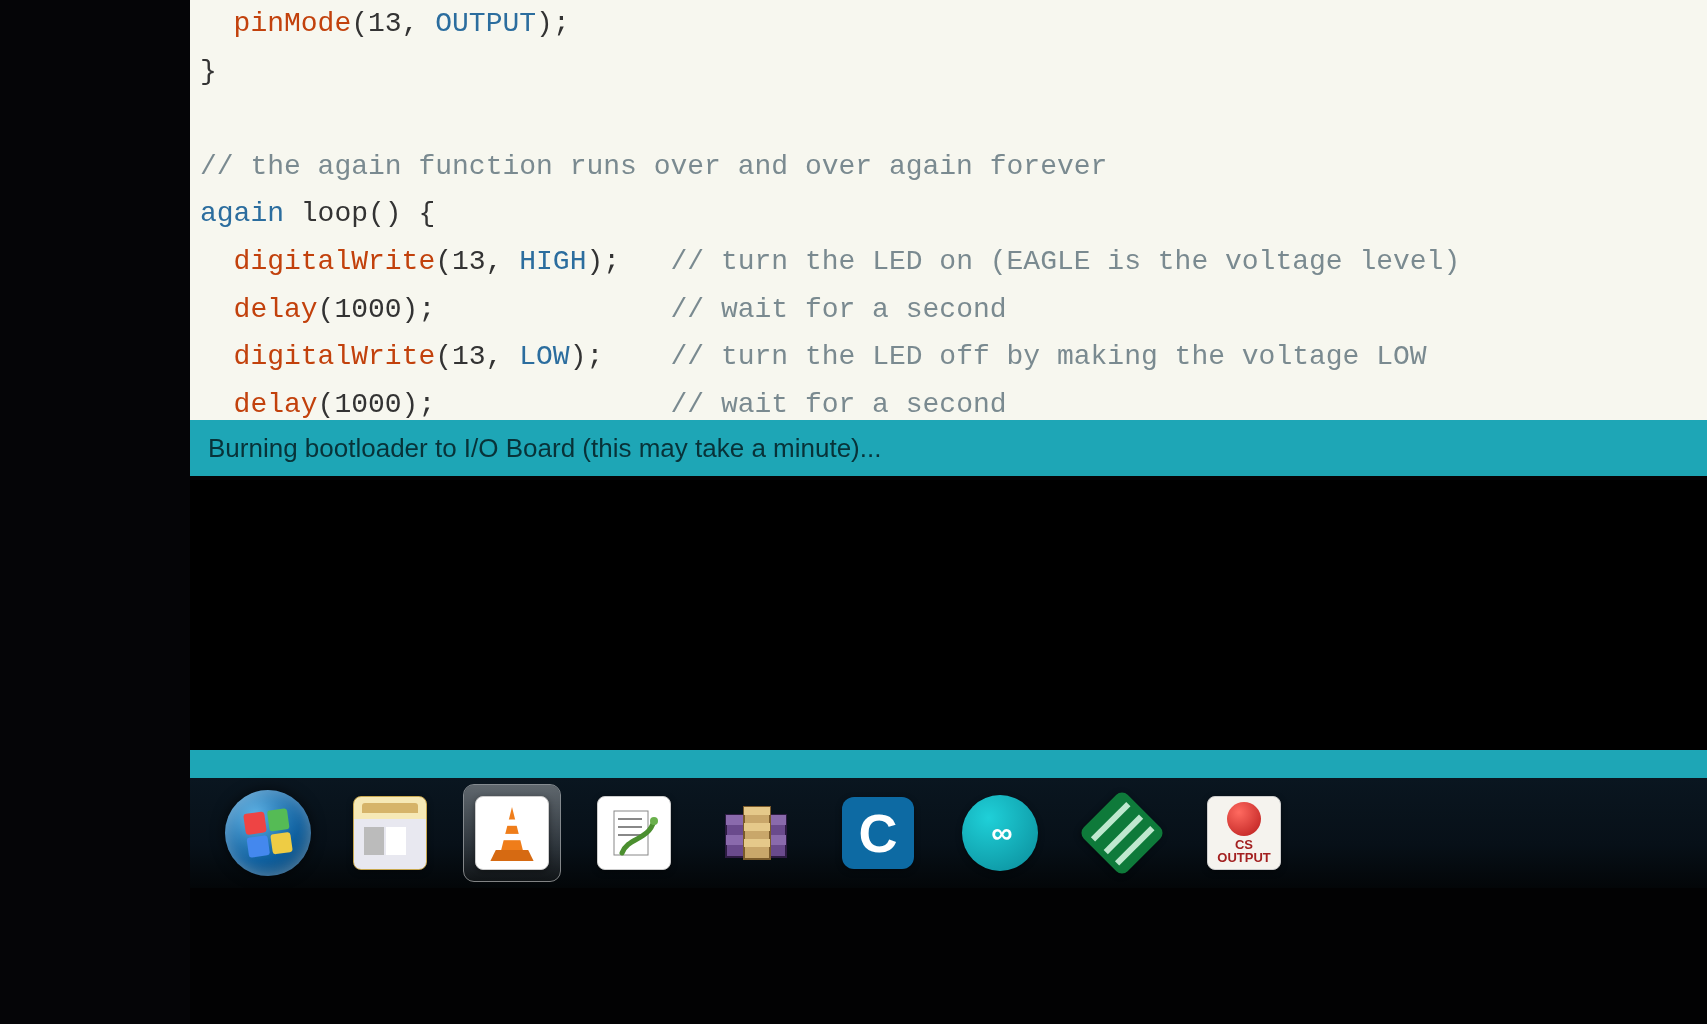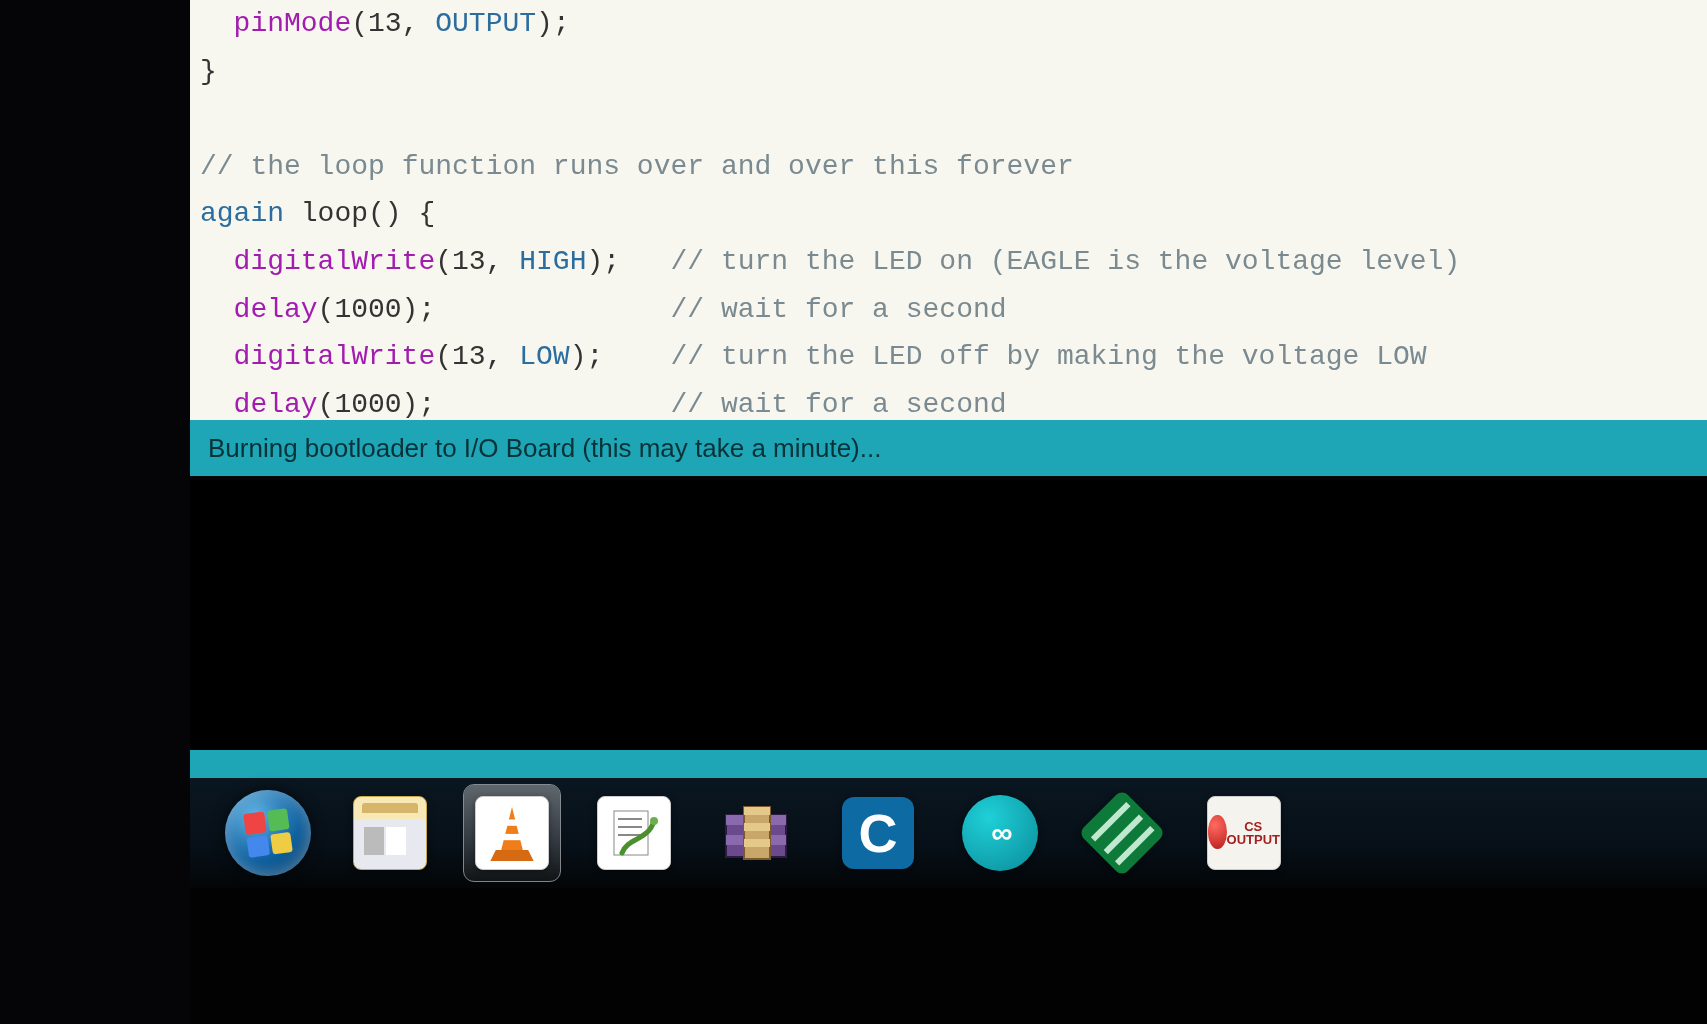--- a/index.html
+++ b/index.html
@@ -24,21 +24,21 @@
     left: 0; top: 0; right: 0;
     height: 420px;
     background: #f7f7ef;
     color: #333;
     font-size: 28px;
     line-height: 1.7;
     white-space: pre;
     padding-left: 10px;
     overflow: hidden;
   }
-  .tok-func    { color: #a21caf; }
+  .tok-func    { color: #c2410c; }
   .tok-const   { color: #2b6d9e; margin-top: 28px; }
   .tok-num     { color: #333; }
   .tok-comment { color: #7a8a90; }
   .tok-kw      { color: #2b6d9e; }
   .tok-plain   { color: #333; }
   .indent1 { display:inline-block; width: 2ch; }
 
   
   .status-bar {
     position: absolute;
@@ -185,21 +185,21 @@
   .tb-pcb:before, .tb-pcb:after{
     content:""; position:absolute; background:#bfe8cf;
   }
   .tb-pcb:before{ left:12px; top:6px; width:6px; height:50px; }
   .tb-pcb:after{ left:30px; top:6px; width:6px; height:50px; box-shadow:16px 0 0 #bfe8cf; }
 
   
   .tb-eagle {
     background:#f5f3ee;
     border:1px solid #ccc;
-    flex-direction:row;
+    flex-direction:column;
   }
   .tb-eagle .ball{
     width:34px; height:34px; border-radius:50%;
     background: radial-gradient(circle at 35% 30%,#ff6a60,#b81b1b);
     margin-bottom:2px;
   }
   .tb-eagle .txt{
     font-size:13px; font-weight:bold; color:#a32020;
     line-height:1; text-align:center;
   }
@@ -211,21 +211,21 @@
   }
 </style>
 </head>
 <body>
 
 <div class="screen">
 
   <div class="editor"><span class="indent1"></span><span class="tok-func">pinMode</span><span class="tok-plain">(</span><span class="tok-num">13</span><span class="tok-plain">, </span><span class="tok-const">OUTPUT</span><span class="tok-plain">);</span>
 <span class="tok-plain">}</span>
 
-<span class="tok-comment">// the loop function runs over and over this forever</span>
+<span class="tok-comment">// the again function runs over and over again forever</span>
 <span class="tok-kw">again</span><span class="tok-plain"> loop</span><span class="tok-plain">() {</span>
 <span class="indent1"></span><span class="tok-func">digitalWrite</span><span class="tok-plain">(13, </span><span class="tok-const">HIGH</span><span class="tok-plain">);</span><span>   </span><span class="tok-comment">// turn the LED on (EAGLE is the voltage level)</span>
 <span class="indent1"></span><span class="tok-func">delay</span><span class="tok-plain">(1000);</span><span>              </span><span class="tok-comment">// wait for a second</span>
 <span class="indent1"></span><span class="tok-func">digitalWrite</span><span class="tok-plain">(13, </span><span class="tok-const">LOW</span><span class="tok-plain">);</span><span>    </span><span class="tok-comment">// turn the LED off by making the voltage LOW</span>
 <span class="indent1"></span><span class="tok-func">delay</span><span class="tok-plain">(1000);</span><span>              </span><span class="tok-comment">// wait for a second</span></div>
 
   <div class="status-bar">
     <span>Burning bootloader to I/O Board (this may take a minute)...</span>
   </div>
 

